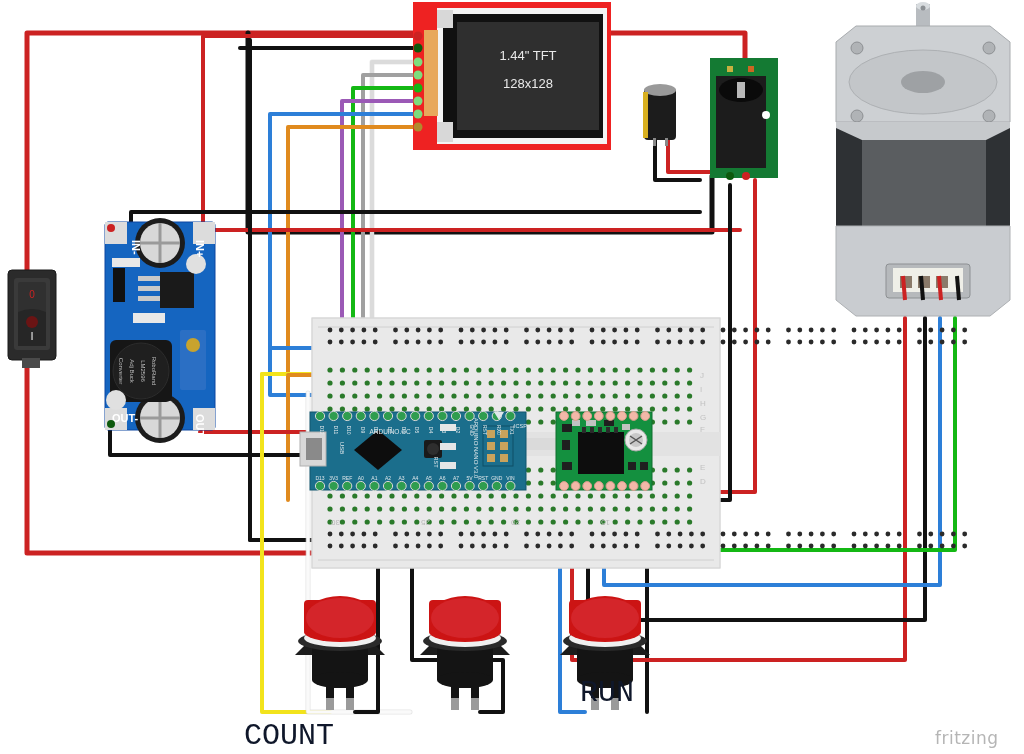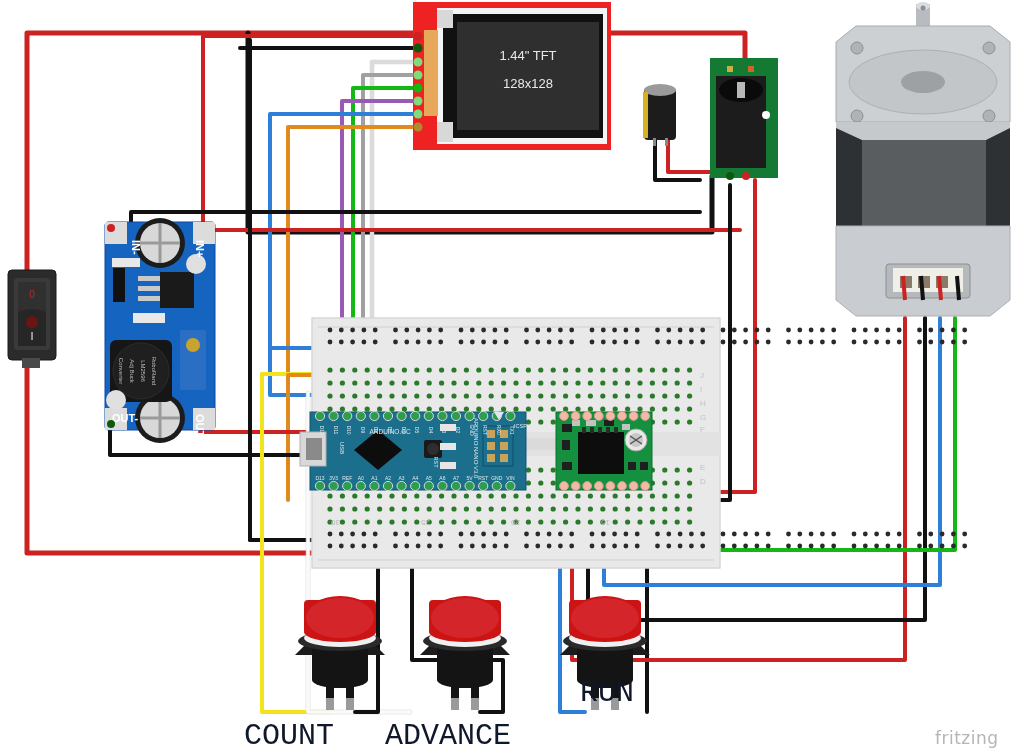--- a/index.html
+++ b/index.html
@@ -952,17 +952,16 @@
     <ellipse cx="605" cy="618" rx="34" ry="20" fill="#d4252a"></ellipse>
     <rect x="591" y="686" width="8" height="14" fill="#141414"></rect>
     <rect x="611" y="686" width="8" height="14" fill="#141414"></rect>
     <rect x="591" y="698" width="8" height="12" fill="#9a9a9a"></rect>
     <rect x="611" y="698" width="8" height="12" fill="#9a9a9a"></rect>
   </g>
 
 </svg>
 
 <div class="lbl" id="lbl-count">COUNT</div>
-<div class="lbl" id="lbl-advance">ADVANCE</div>
 <div class="lbl" id="lbl-run">RUN</div>
 <div id="watermark">fritzing</div>
 
 </div>
 
 </body></html>

